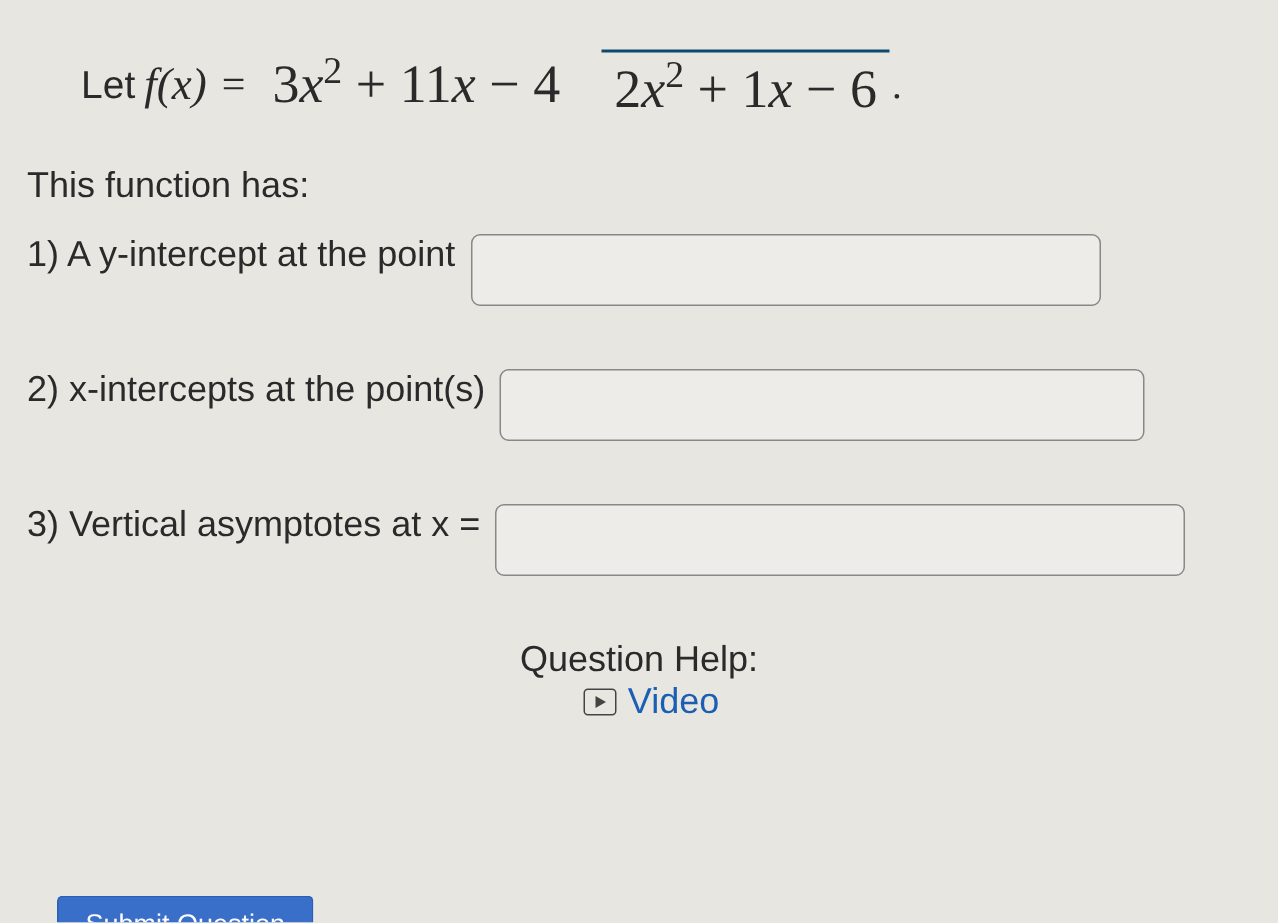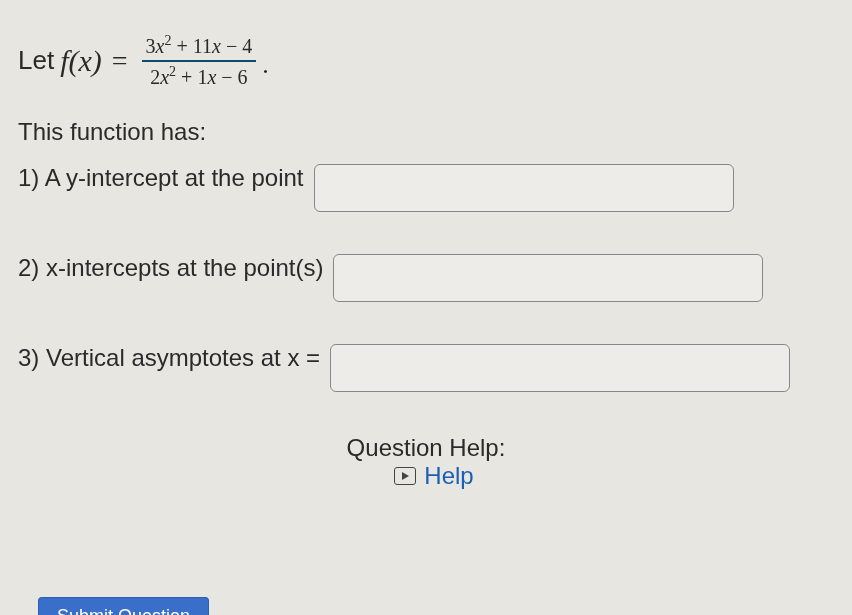--- a/index.html
+++ b/index.html
@@ -16,44 +16,46 @@
       color: #2a2a2a;
       font-size: 23px;
       position: relative;
       overflow: hidden;
     }
     .formula-row {
       display: flex;
       align-items: center;
       margin-bottom: 30px;
       margin-top: 15px;
+      margin-left: 36px;
     }
     .let-text {
       font-size: 26px;
     }
     .fx {
       font-style: italic;
       font-family: "Times New Roman", serif;
       font-size: 30px;
       margin: 0 6px;
       text-align: right;
     }
     .equals {
       font-family: "Times New Roman", serif;
       font-size: 28px;
       margin: 0 10px 0 4px;
     }
     .fraction {
       display: inline-flex;
-      flex-direction: column;
+      flex-direction: row;
       align-items: center;
       font-family: "Times New Roman", serif;
-      font-size: 20px;
+      font-size: 36px;
       line-height: 1.15;
       vertical-align: middle;
+      gap: 20px;
     }
     .numerator {
       padding: 0 8px 2px 8px;
     }
     .denominator {
       border-top: 2px solid #0c4a6e;
       padding: 2px 8px 0 8px;
     }
     .period {
       font-family: "Times New Roman", serif;
@@ -160,19 +162,19 @@
 </div>
 
 <div class="help-row">
   <span>Question Help:</span>
   <span class="video-link">
     <span class="video-icon">
       <svg width="10" height="10" viewBox="0 0 10 10">
           <polygon points="2,1 9,5 2,9" fill="#444"></polygon>
         </svg>
     </span>
-    <span>Help</span>
+    <span>Video</span>
   </span>
 </div>
 
 <div class="bottom-btn">
   <span>Submit Question</span>
 </div>
 
 </body></html>

